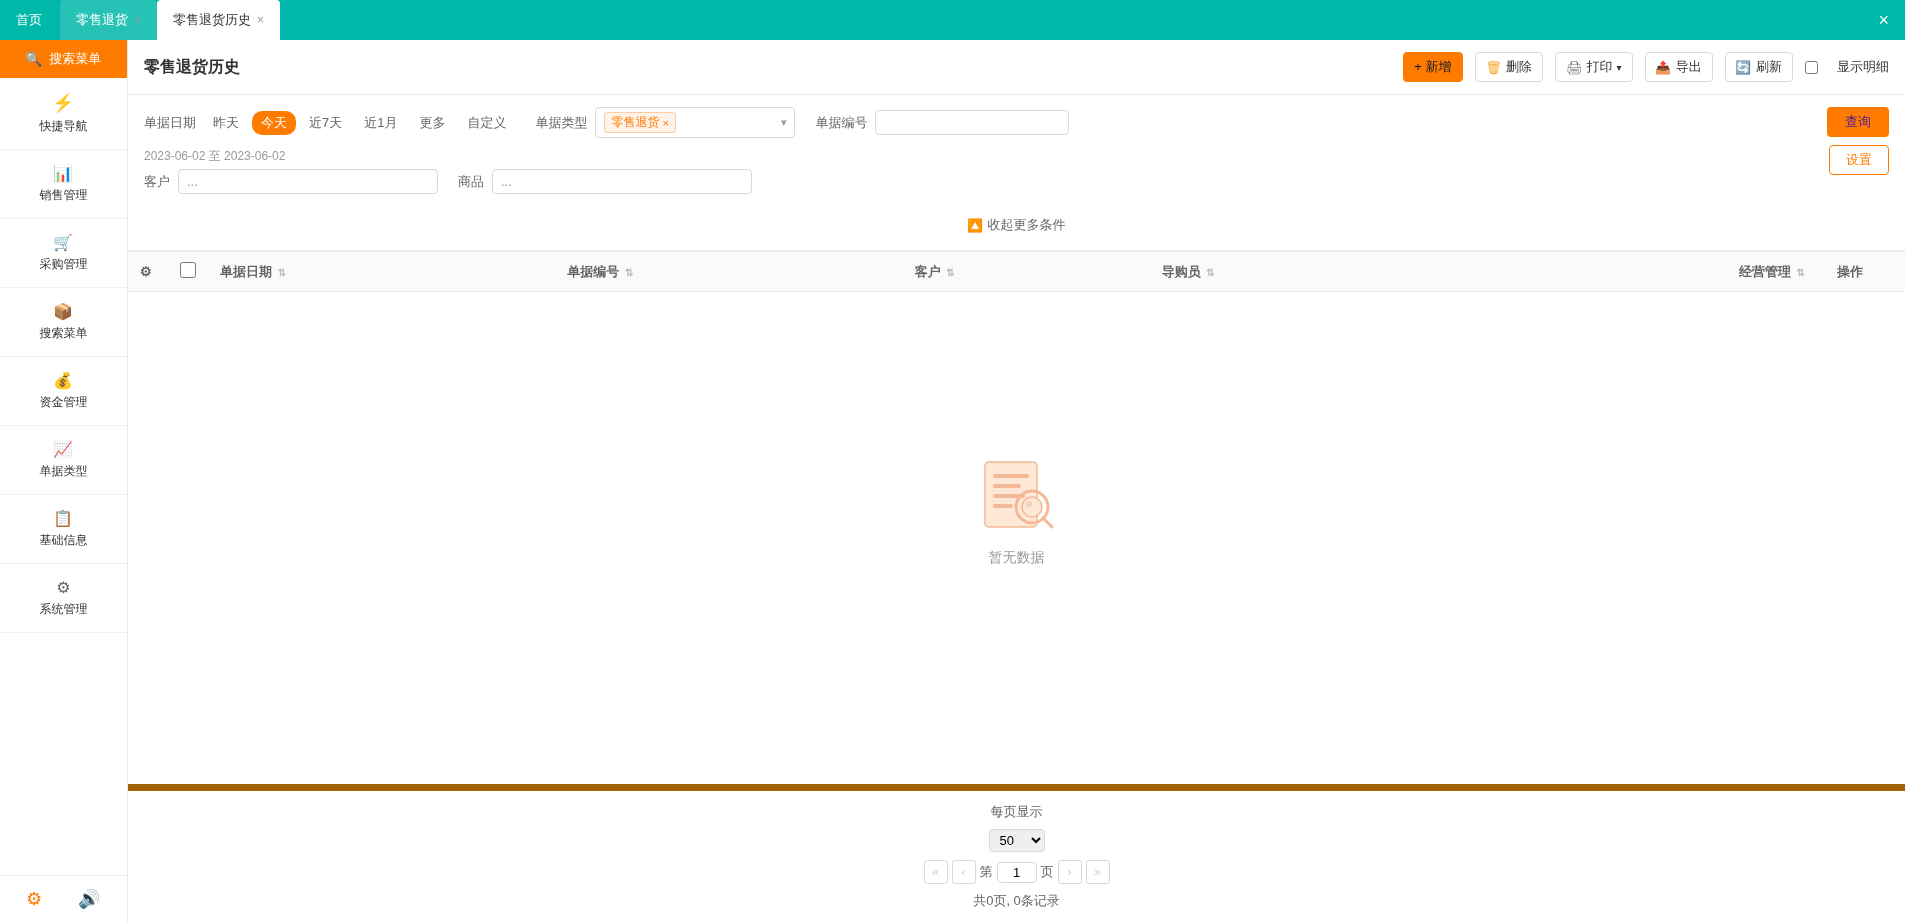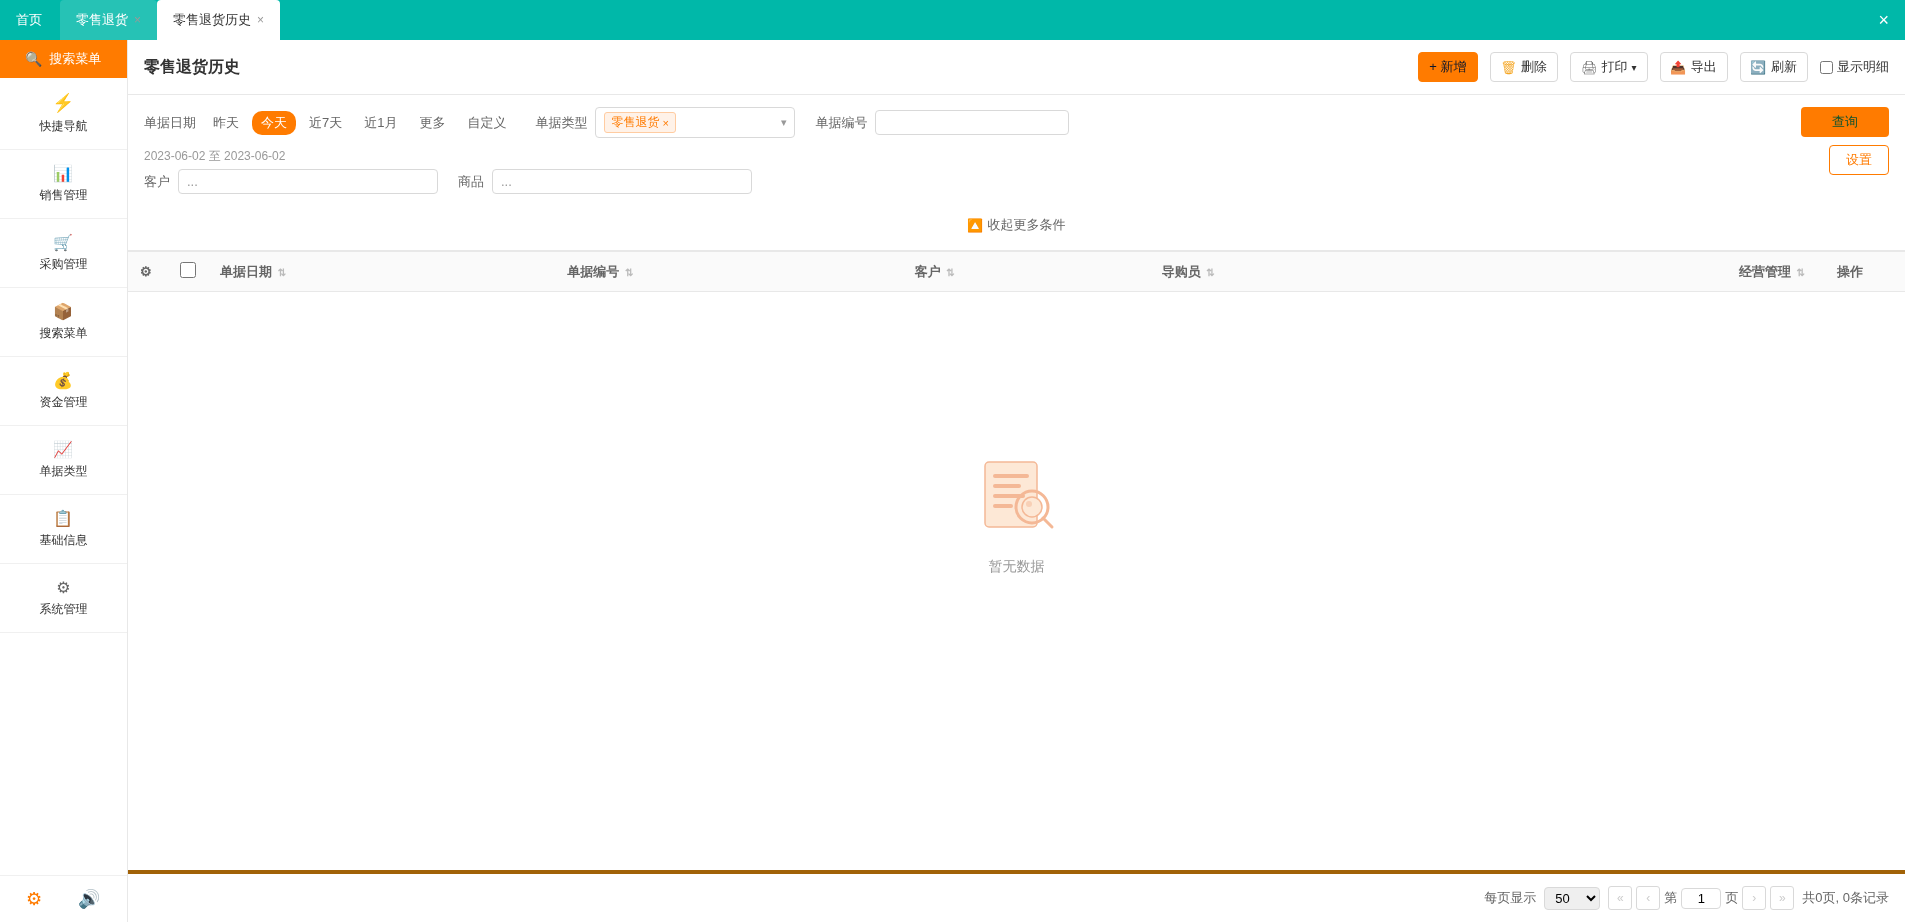--- a/index.html
+++ b/index.html
@@ -28,21 +28,21 @@
 
     
     .content { flex: 1; display: flex; flex-direction: column; background: #f5f6f8; overflow: hidden; }
 
     
     .page-header { display: flex; align-items: center; justify-content: space-between; padding: 12px 16px; background: #fff; border-bottom: 1px solid #e8e8e8; }
     .page-title { font-size: 16px; font-weight: bold; color: #333; }
     .header-actions { display: flex; align-items: center; gap: 12px; }
     .action-btn { display: flex; align-items: center; gap: 4px; padding: 5px 10px; border: 1px solid #d9d9d9; border-radius: 4px; background: #fff; cursor: pointer; font-size: 13px; color: #333; }
     .action-btn.primary { background: #ff7b00; color: #0f172a; border-color: #ff7b00; }
-    .checkbox-label { display: flex; align-items: center; gap: 4px; font-size: 13px; cursor: pointer; justify-content: space-between; }
+    .checkbox-label { display: flex; align-items: center; gap: 19px; font-size: 13px; cursor: pointer; justify-content: space-between; }
 
     
     .filter-area { background: #fff; padding: 12px 16px; border-bottom: 1px solid #e8e8e8; }
     .filter-row { display: flex; align-items: center; gap: 20px; margin-bottom: 10px; flex-wrap: wrap; }
     .filter-item { display: flex; align-items: center; gap: 8px; }
     .filter-label { color: #666; font-size: 13px; white-space: nowrap; }
     .date-options { display: flex; align-items: center; gap: 4px; }
     .date-btn { padding: 2px 8px; border-radius: 3px; cursor: pointer; font-size: 13px; color: #666; border: 1px solid transparent; }
     .date-btn.active { background: #ff7b00; color: #fff; border-radius: 10px; }
     .date-range { font-size: 12px; color: #999; margin-top: 2px; }
@@ -59,29 +59,29 @@
     .table { width: 100%; border-collapse: collapse; }
     .table th { background: #fafafa; border-bottom: 1px solid #e8e8e8; border-top: 1px solid #e8e8e8; padding: 10px 12px; text-align: left; font-size: 13px; color: #666; white-space: nowrap; cursor: pointer; user-select: none; }
     .table th .sort-icon { color: #bbb; font-size: 10px; margin-left: 2px; }
     .table td { padding: 10px 12px; border-bottom: 1px solid #f0f0f0; font-size: 13px; }
     .table-checkbox { width: 16px; height: 16px; cursor: pointer; }
 
     
     .empty-state { display: flex; flex-direction: column; align-items: center; justify-content: center; padding: 80px 0; }
 
     
-    .pagination { display: flex; align-items: center; justify-content: flex-end; padding: 12px 16px; background: #fff; border-top: 4px solid #a16207; gap: 8px; font-size: 13px; color: #666; }
+    .pagination { display: flex; align-items: center; justify-content: flex-end; padding: 12px 16px; background: #fff; border-top: 7px solid #a16207; gap: 8px; font-size: 13px; color: #666; flex-direction: column; }
     .page-size-select { border: 1px solid #d9d9d9; border-radius: 4px; padding: 2px 6px; font-size: 13px; cursor: pointer; }
     .page-nav { display: flex; align-items: center; gap: 4px; }
     .page-nav-btn { width: 24px; height: 24px; display: flex; align-items: center; justify-content: center; border: 1px solid #d9d9d9; border-radius: 3px; cursor: pointer; color: #666; font-size: 12px; background: #fff; }
     .page-nav-btn.disabled { color: #ccc; cursor: not-allowed; }
     .page-input { border: 1px solid #d9d9d9; border-radius: 4px; padding: 2px 6px; width: 40px; text-align: center; font-size: 13px; }
 
     
-    .query-btn { background: #ff7b00; color: #14532d; border: none; border-radius: 4px; padding: 6px 31px; cursor: pointer; font-size: 13px; }
+    .query-btn { background: #ff7b00; color: #4c1d95; border: none; border-radius: 4px; padding: 6px 18px; cursor: pointer; font-size: 13px; }
     .set-btn { background: #fff; color: #ff7b00; border: 1px solid #ff7b00; border-radius: 4px; padding: 5px 16px; cursor: pointer; font-size: 13px; margin-top: 4px; }
 
     .filter-right-actions { display: flex; flex-direction: column; align-items: flex-end; gap: 4px; margin-left: auto; }
 
     
     .empty-svg { width: 100px; height: 90px; }
   </style>
 </head>
 <body>
 
@@ -294,21 +294,21 @@
                   <rect x="26" y="32" width="28" height="4" rx="2" fill="#f4b896"></rect>
                   <rect x="26" y="42" width="32" height="4" rx="2" fill="#f4b896"></rect>
                   <rect x="26" y="52" width="20" height="4" rx="2" fill="#f4b896"></rect>
 
                   <circle cx="65" cy="55" r="16" fill="none" stroke="#f4b896" stroke-width="3"></circle>
                   <circle cx="65" cy="55" r="10" fill="#fde8d6" stroke="#f4b896" stroke-width="1.5"></circle>
                   <line x1="76" y1="66" x2="85" y2="75" stroke="#f4b896" stroke-width="3" stroke-linecap="round"></line>
 
                   <circle cx="62" cy="52" r="3" fill="#f4b896" opacity="0.5"></circle>
                 </svg>
-                <span style="color:#999; font-size:14px; margin-top:16px;">暂无数据</span>
+                <span style="color:#999; font-size:14px; margin-top:7px;">暂无数据</span>
               </div>
             </td>
           </tr>
         </tbody>
       </table>
     </div>
 
     <div class="pagination">
       <span>每页显示</span>
       <select class="page-size-select">

